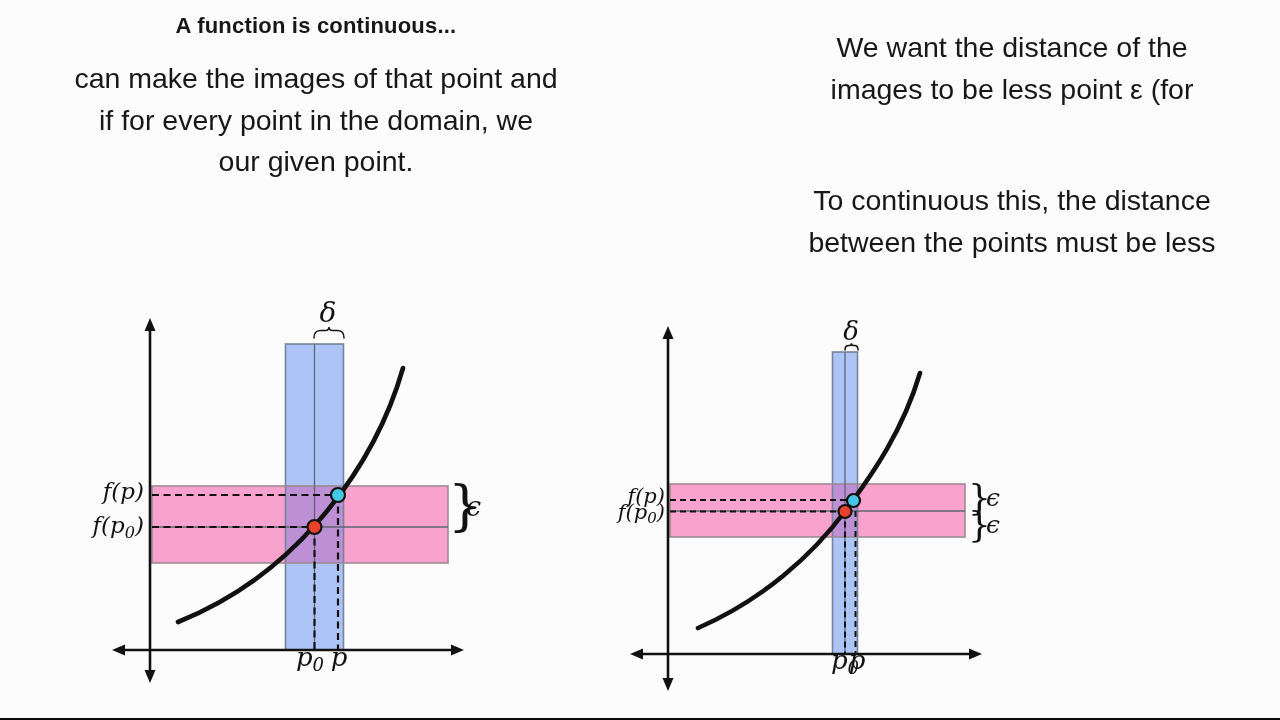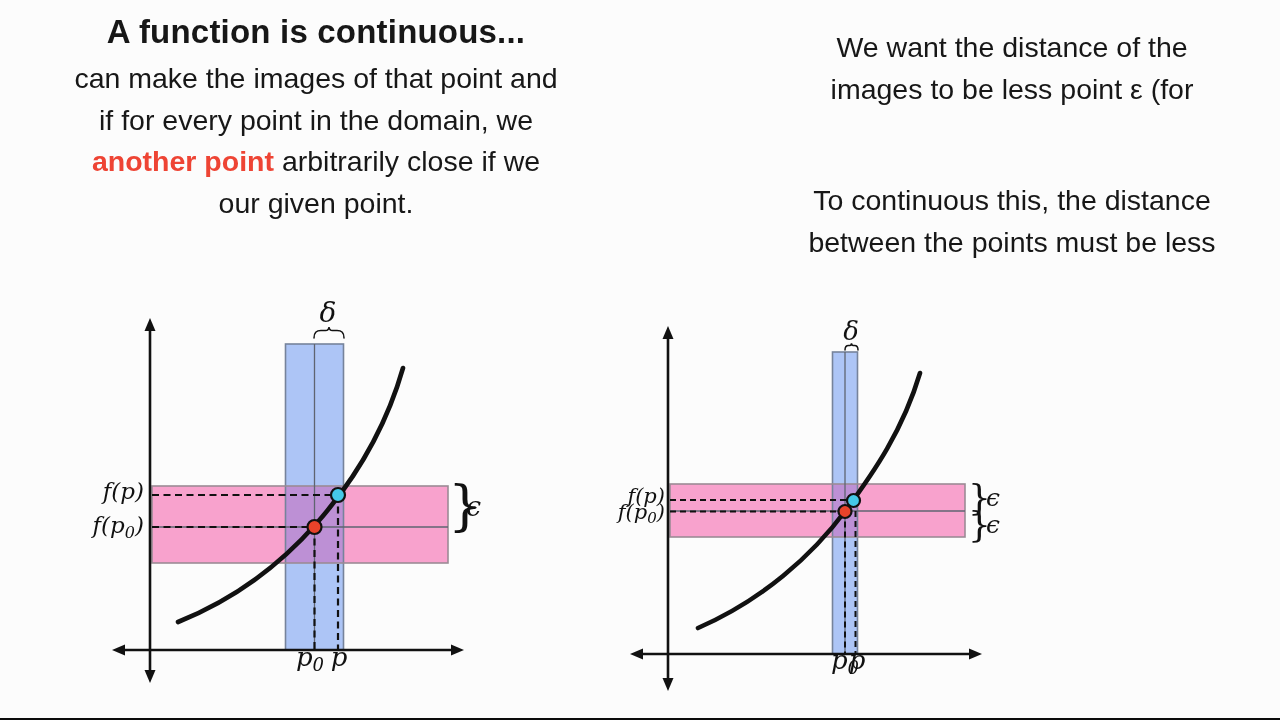--- a/index.html
+++ b/index.html
@@ -4,21 +4,21 @@
 <style>
   html,body{margin:0;padding:0}
   body{
     width:1280px;height:720px;position:relative;overflow:hidden;
     background:#fcfcfc;color:#171717;
     font-family:"Liberation Sans",sans-serif;
   }
   .slide{position:absolute;inset:0}
   .title{
     position:absolute;left:8px;top:13px;width:616px;text-align:center;
-    font-size:33px;font-weight:bold;letter-spacing:.2px;
+    font-size:22px;font-weight:bold;letter-spacing:.2px;
   }
   .para{position:absolute;text-align:center;font-size:28.5px;line-height:41.5px}
   .para-left{left:6px;top:58px;width:620px}
   .para-r1{left:760px;top:27px;width:504px}
   .para-r2{left:760px;top:180px;width:504px}
   .hl{color:var(--highlight_red,#ee4434);font-weight:bold}
   .graph{position:absolute}
   .band-blue-fill{fill:var(--band_blue,#adc5f6)}
   .band-pink-fill{fill:var(--band_pink,#f8a2cd)}
   .band-overlap-fill{fill:var(--band_overlap,#bd90d5)}
@@ -39,21 +39,20 @@
 </style>
 </head>
 <body>
 
 <div class="slide">
 
   <div class="title">A function is continuous...</div>
   <div class="para para-left">
     <div>can make the images of that point and</div>
     <div>if for every point in the domain, we</div>
-    <div><span class="hl">another point</span><span> arbitrarily close if we</span></div>
     <div>our given point.</div>
   </div>
 
   <div class="para para-r1">
     <div>We want the distance of the</div>
     <div>images to be less point ε (for</div>
   </div>
   <div class="para para-r2">
     <div>To continuous this, the distance</div>
     <div>between the points must be less</div>

